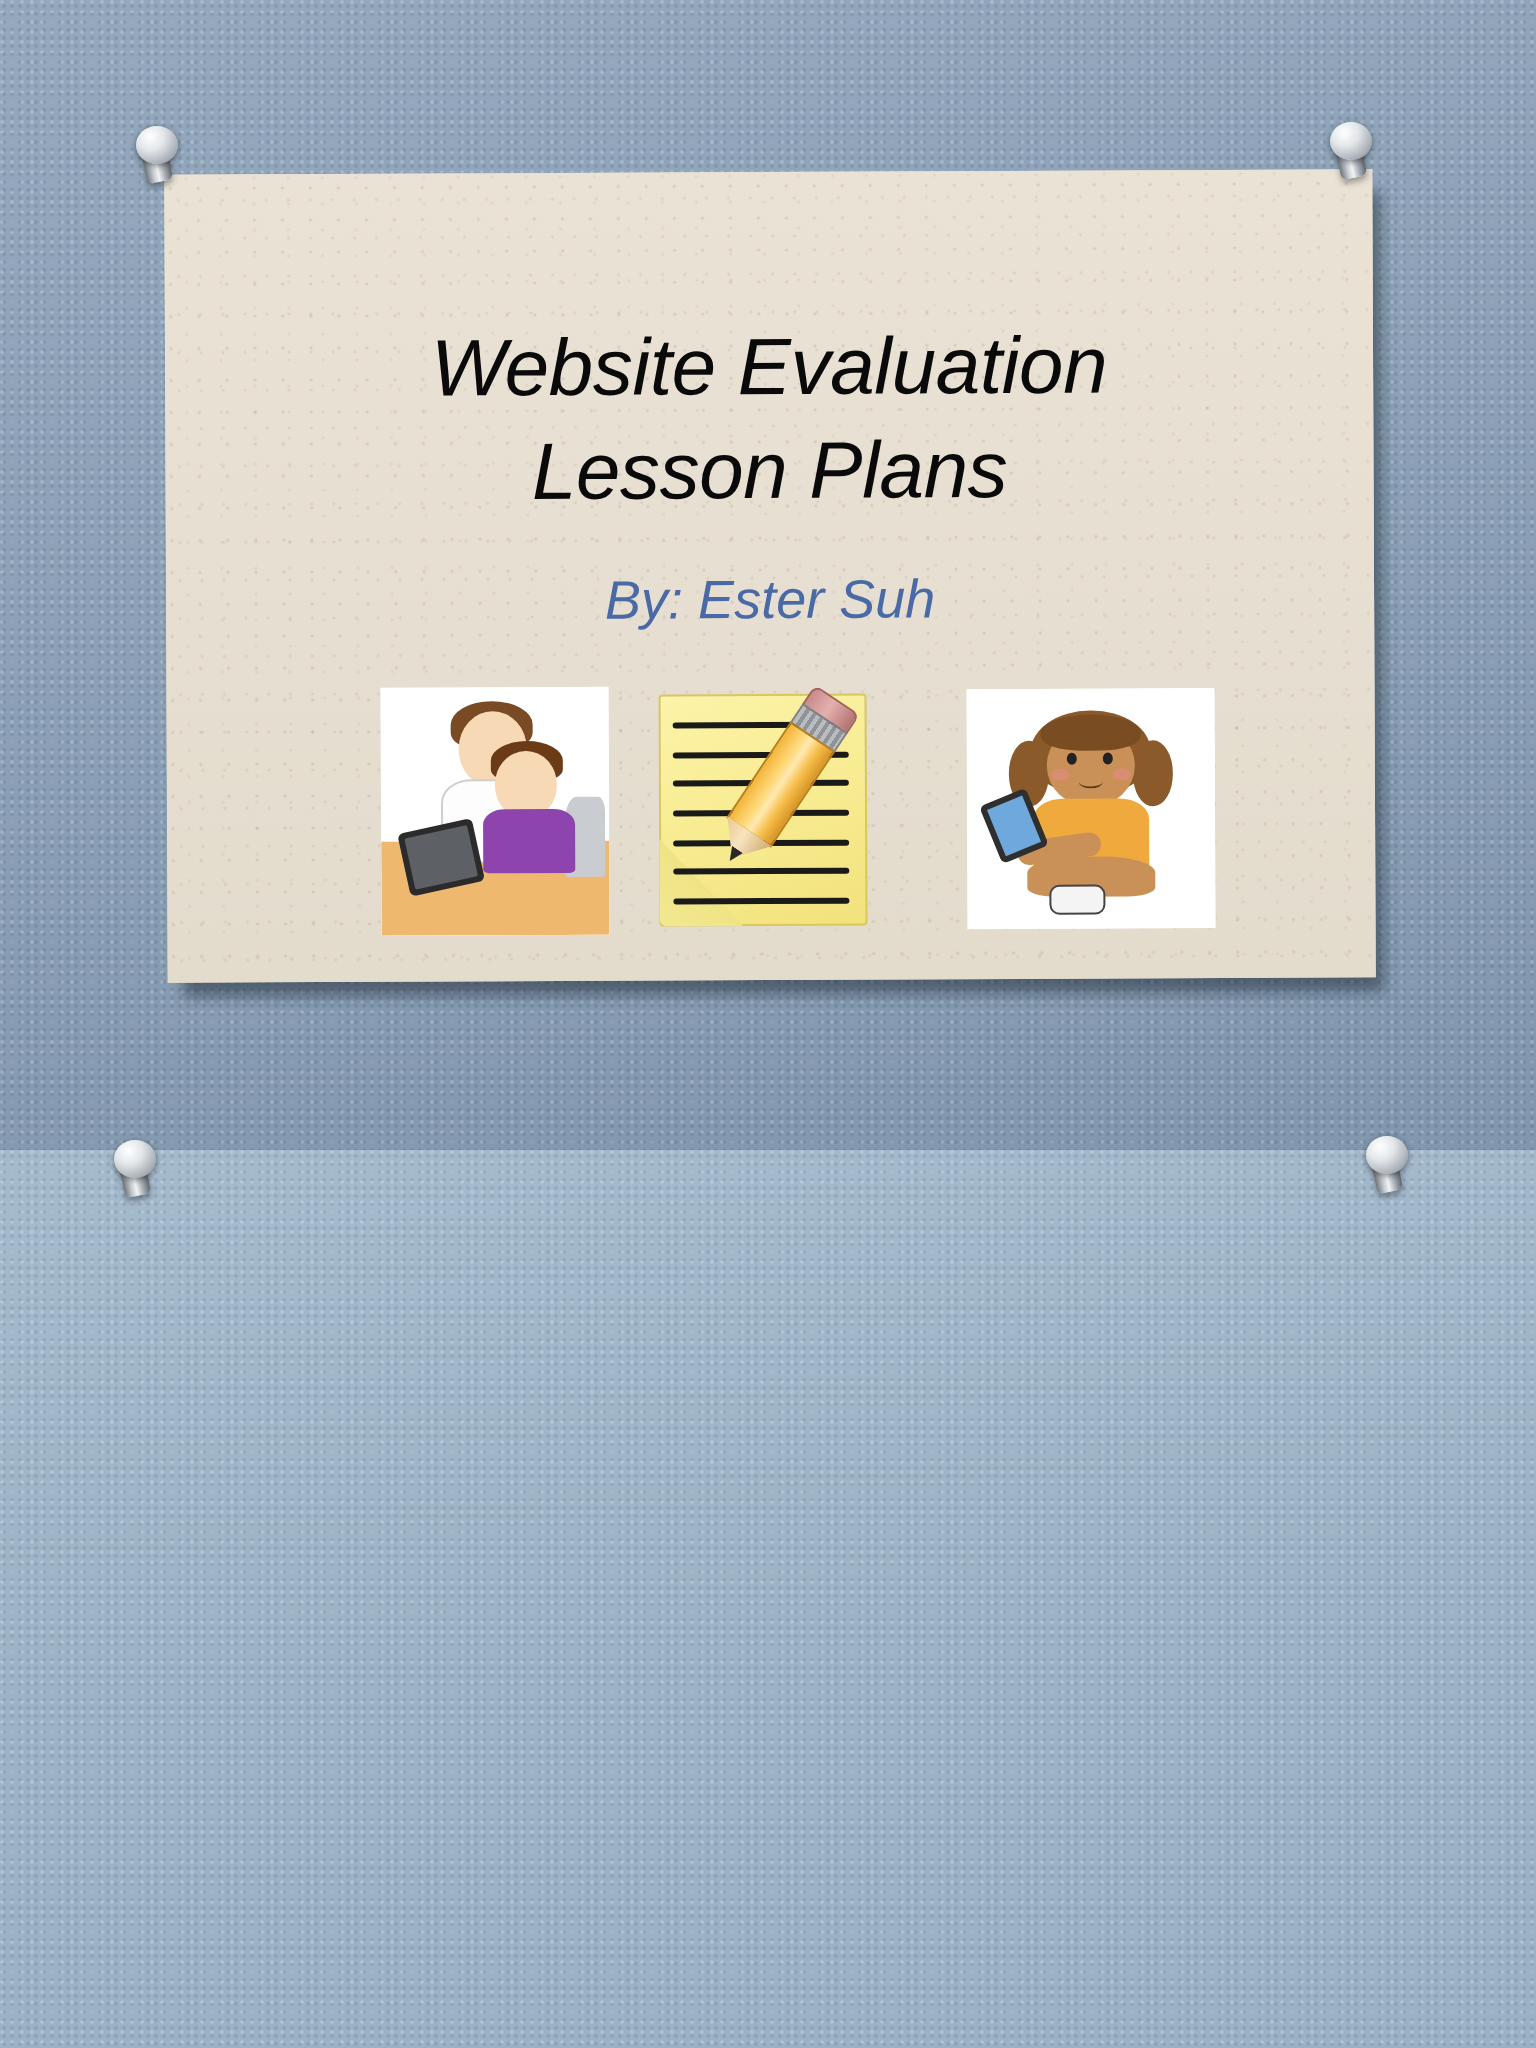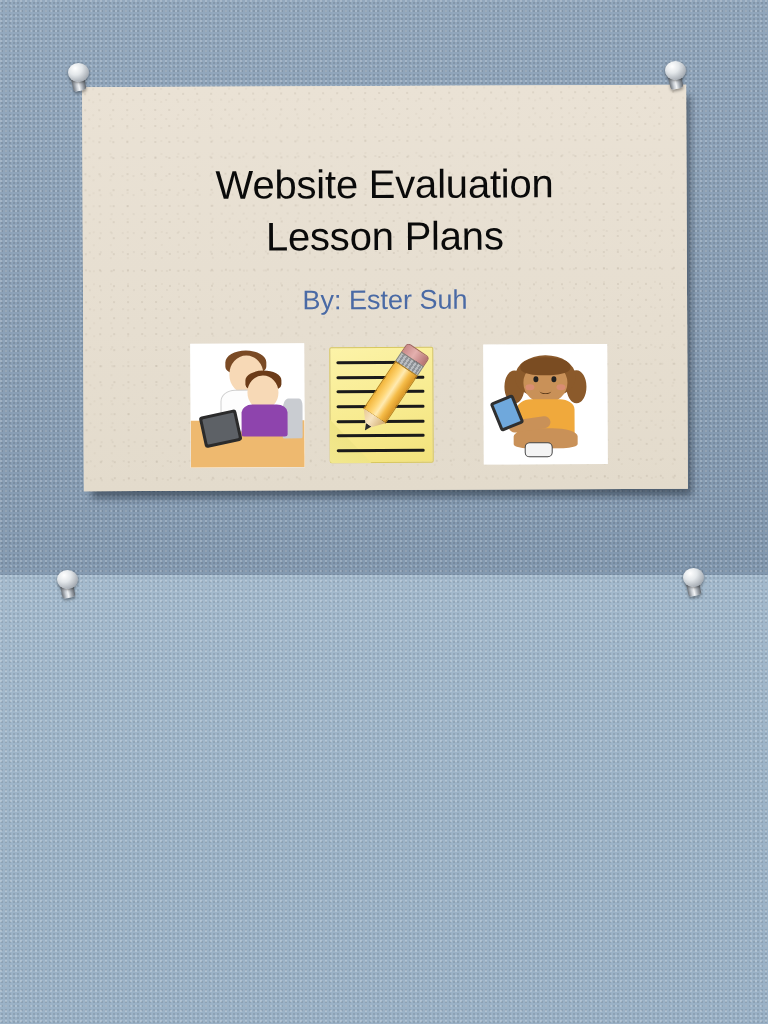--- a/index.html
+++ b/index.html
@@ -25,21 +25,21 @@
     position: absolute;
     left: 0;
     width: 768px;
   }
   .page-bg {
     position: absolute;
     inset: 0;
     background-repeat: repeat;
     background-size: 5px 5px, 4px 4px, 100% 100%;
   }
-  .page1 { top: 0; height: 575px; }
+  .page1 { top: 0; height: 575px; font-style: italic; }
   .page1 .page-bg {
     background-image:
       radial-gradient(circle at 1px 1px, rgba(255,255,255,.20) 0.7px, rgba(0,0,0,0) 1.1px),
       radial-gradient(circle at 2px 3px, rgba(0,0,0,.10) 0.7px, rgba(0,0,0,0) 1.1px),
       linear-gradient(170deg, #94a9be 0%, #8ca1b7 45%, #8197ae 100%);
   }
   .page2 { top: 575px; height: 449px; }
   .page2 .page-bg {
     background-image:
       radial-gradient(circle at 1px 1px, rgba(255,255,255,.22) 0.7px, rgba(0,0,0,0) 1.1px),

